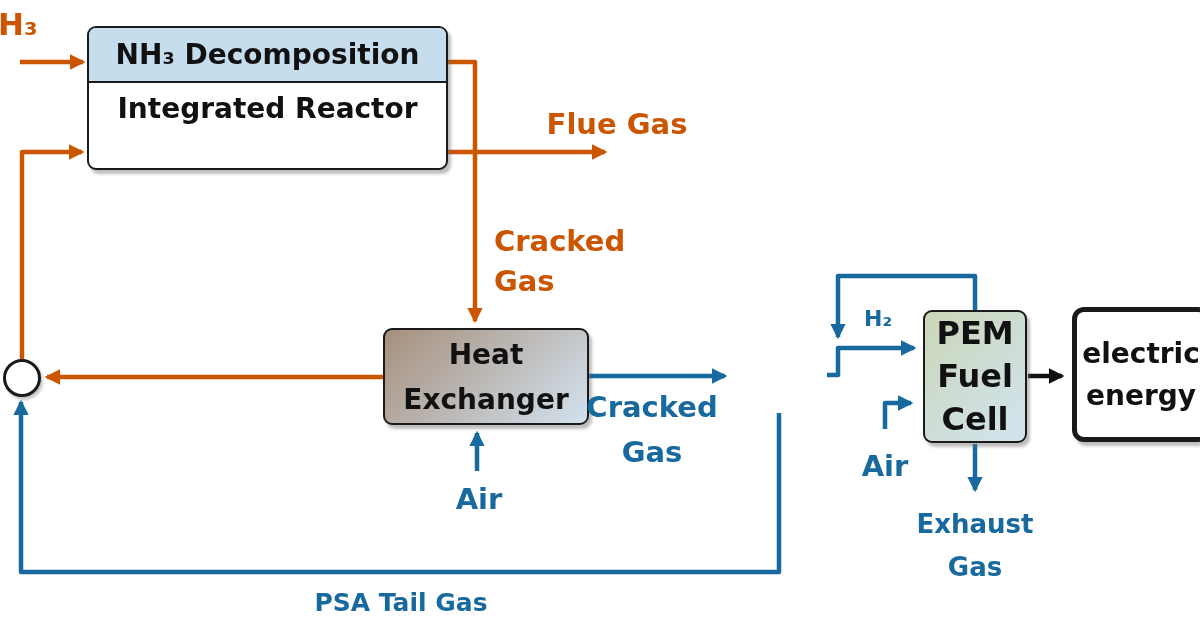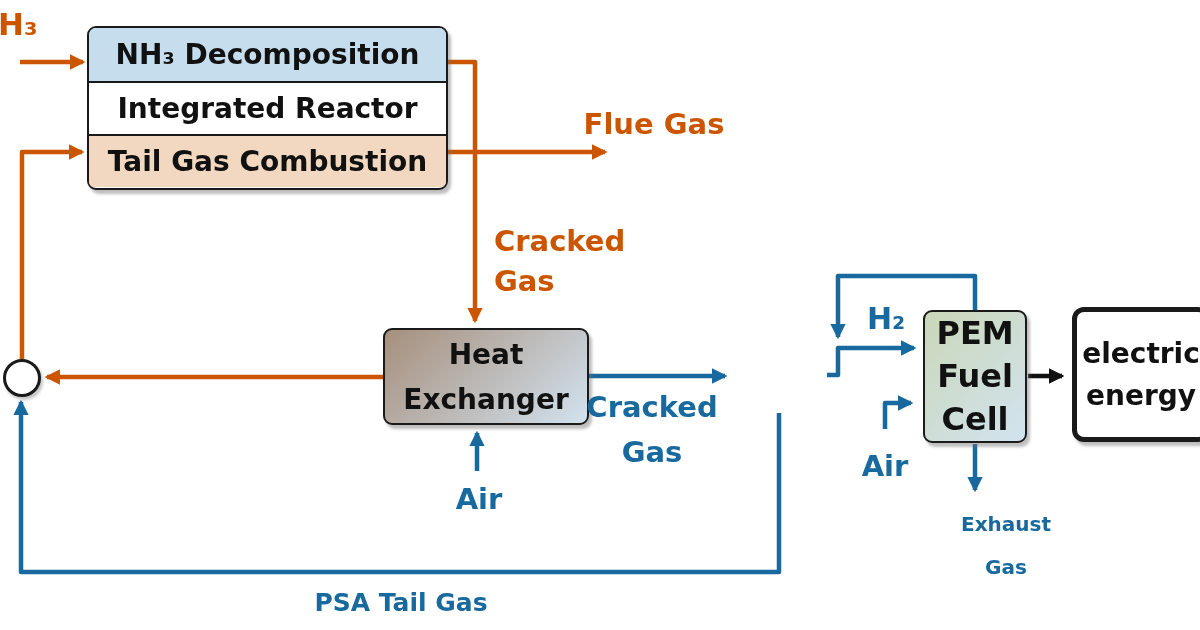--- a/index.html
+++ b/index.html
@@ -30,21 +30,21 @@
   .box{
     position:absolute;
     box-sizing:border-box;
     border:2.5px solid var(--c-border);
     border-radius:9px;
     background:#ffffff;
     box-shadow:3px 4px 3px rgba(110,110,110,0.45);
     display:flex;flex-direction:column;align-items:center;justify-content:center;
     color:#111;font-weight:bold;text-align:center;white-space:nowrap;
   }
-  #reactor-stack{left:87px;top:26px;width:361px;height:164px;padding:0;display:block;overflow:hidden;}
+  #reactor-stack{left:87px;top:26px;width:361px;height:144px;padding:0;display:block;overflow:hidden;}
   .reactor-section{
     box-sizing:border-box;height:53px;width:100%;
     display:flex;align-items:center;justify-content:center;
     font-size:28px;font-weight:bold;
   }
   .reactor-section + .reactor-section{border-top:2px solid var(--c-border);}
   #sec-nh3{background:var(--c-fill-blue);}
   #sec-reactor{background:#ffffff;}
   #sec-tailgas{background:var(--c-fill-peach);}
   #heat-exchanger{left:383px;top:328px;width:206px;height:97px;
@@ -102,23 +102,20 @@
     <path class="flow black" d="M 1028 376 H 1062" marker-end="url(#ah-black)"></path>
   </svg>
 
   <div id="reactor-stack" class="box">
     <div id="sec-nh3" class="reactor-section">
       <span>NH₃ Decomposition</span>
     </div>
     <div id="sec-reactor" class="reactor-section">
       <span>Integrated Reactor</span>
     </div>
-    <div id="sec-tailgas" class="reactor-section">
-      <span>Tail Gas Combustion</span>
-    </div>
   </div>
 
   <div id="heat-exchanger" class="box">
     <div>Heat</div>
     <div>Exchanger</div>
   </div>
 
 
   <div id="pem-box" class="box">
     <div>PEM</div>
@@ -128,38 +125,38 @@
 
   <div id="output-box" class="box">
     <div>electric</div>
     <div>energy</div>
   </div>
 
   <div id="mixer-circle"></div>
 
   <div class="lbl orange" style="left:-2px;top:6px;font-size:31px;">H₃</div>
 
-  <div class="lbl orange ctr" style="left:654px;top:124px;font-size:29px;">Flue Gas</div>
+  <div class="lbl orange ctr" style="left:617px;top:124px;font-size:29px;">Flue Gas</div>
 
   <div class="lbl orange" style="left:494px;top:221px;font-size:29px;line-height:40px;">
     <div>Cracked</div>
     <div>Gas</div>
   </div>
 
   <div class="lbl blue ctrx" style="left:652px;top:385px;font-size:29px;line-height:45px;">
     <div>Cracked</div>
     <div>Gas</div>
   </div>
 
   <div class="lbl blue ctr" style="left:479px;top:499px;font-size:29px;">Air</div>
 
-  <div class="lbl blue ctr" style="left:878px;top:318px;font-size:30px;margin-left:8px;">H₂</div>
+  <div class="lbl blue ctr" style="left:878px;top:318px;font-size:22px;">H₂</div>
 
   <div class="lbl blue ctr" style="left:885px;top:466px;font-size:29px;">Air</div>
 
-  <div class="lbl blue ctrx" style="left:1006px;top:503px;font-size:20px;line-height:43px;text-align:center;">
+  <div class="lbl blue ctrx" style="left:975px;top:503px;font-size:26px;line-height:43px;text-align:center;">
     <div>Exhaust</div>
     <div>Gas</div>
   </div>
 
   <div class="lbl blue ctr" style="left:401px;top:602px;font-size:25px;">PSA Tail Gas</div>
 
 </div>
 
 </body></html>

